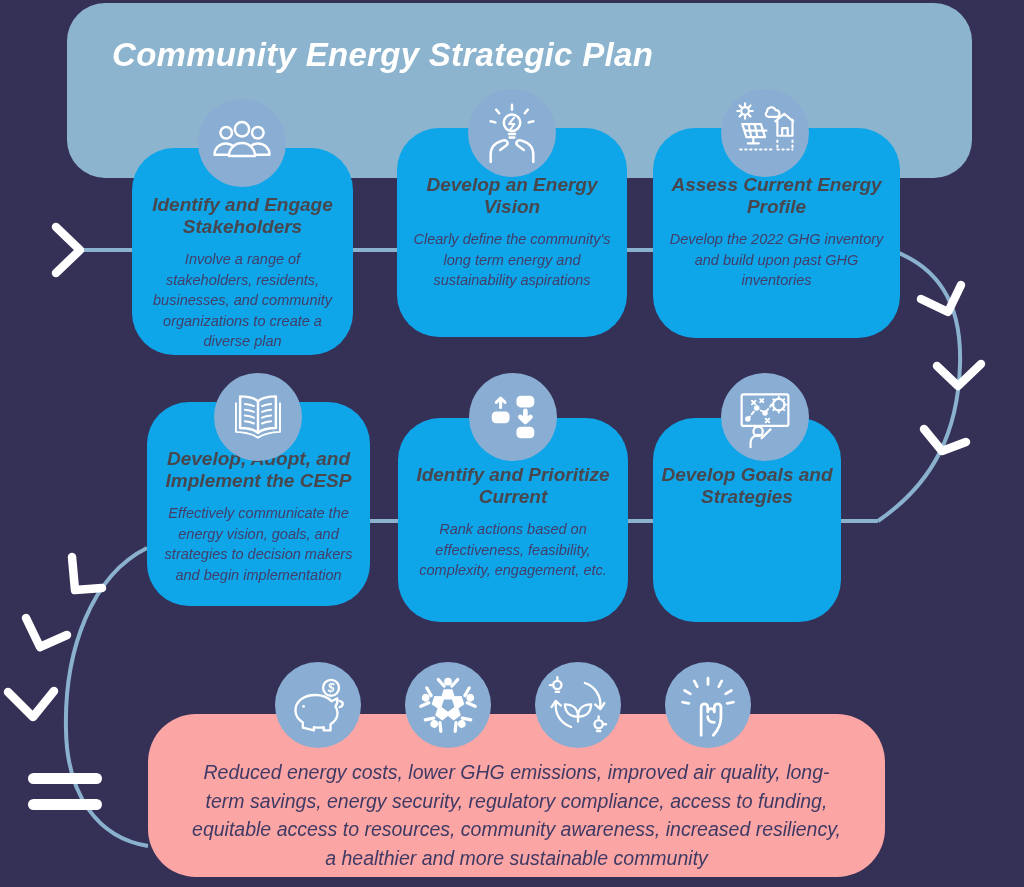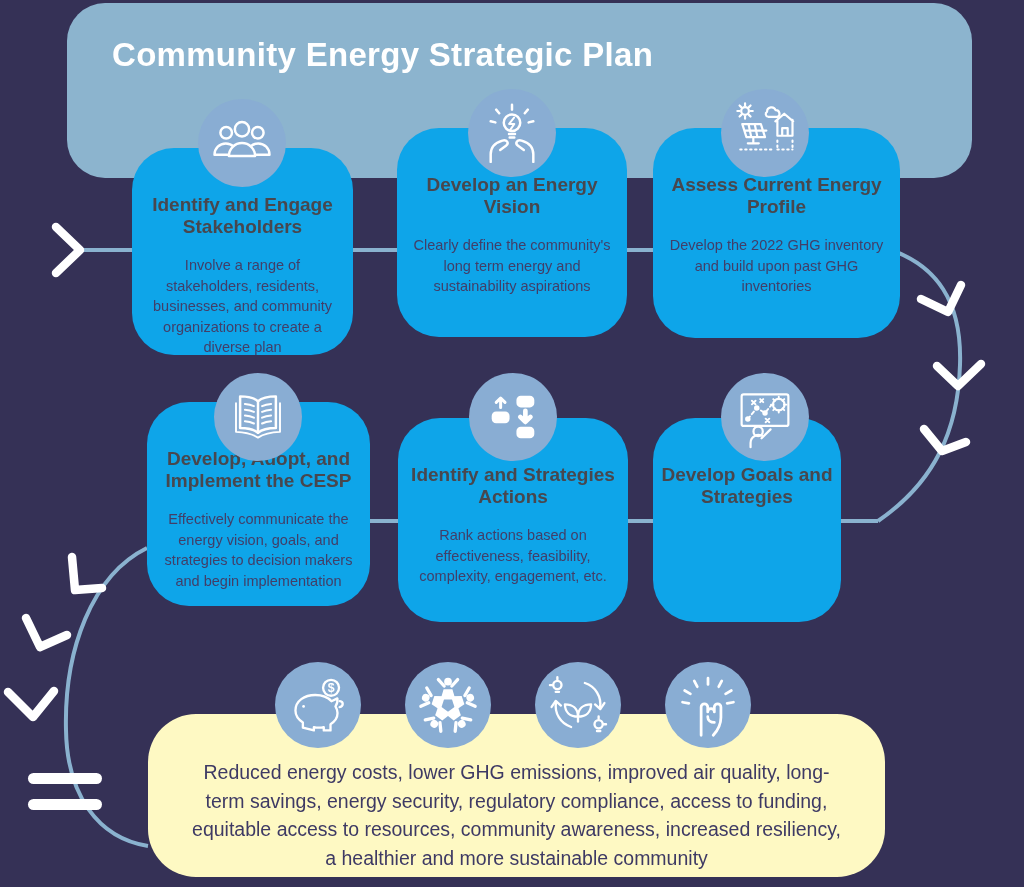--- a/index.html
+++ b/index.html
@@ -1,38 +1,38 @@
 <!DOCTYPE html>
 <html><head>
 <meta charset="utf-8">
 <style>
   html,body{margin:0;padding:0;background:#353156;}
   .stage{position:relative;width:1024px;height:887px;background:#353156;overflow:hidden;
-         font-family:"Liberation Sans",sans-serif;}
+         font-family:"Liberation Sans",sans-serif;font-style:italic;}
   .banner{position:absolute;left:67px;top:3px;width:905px;height:175px;background:#8cb4ce;
           border-radius:38px;z-index:0;}
   .title{position:absolute;left:45px;top:33px;color:#ffffff;font-size:33px;font-weight:bold;
          letter-spacing:.3px;}
   .flow-svg{position:absolute;left:0;top:0;z-index:1;}
   .card{position:absolute;background:#0ea5e9;border-radius:42px;z-index:2;text-align:center;
         box-sizing:border-box;padding-top:46px;}
   .card h3{margin:0;padding:0 8px;font-size:19px;line-height:1.16;font-weight:bold;color:#48474e;}
-  .card p{margin:17px 0 0;padding:0 13px;font-size:14.5px;line-height:1.42;color:#423e68;}
+  .card p{margin:11px 0 0;padding:0 13px;font-size:14.5px;line-height:1.42;color:#423e68;}
   .card-1{left:132px;top:148px;width:221px;height:207px;}
   .card-2{left:397px;top:128px;width:230px;height:209px;}
   .card-3{left:653px;top:128px;width:247px;height:210px;}
   .card-4{left:147px;top:402px;width:223px;height:204px;}
   .card-5{left:398px;top:418px;width:230px;height:204px;}
   .card-6{left:653px;top:418px;width:188px;height:204px;}
   .badge{position:absolute;width:88px;height:88px;border-radius:50%;background:#89add3;z-index:3;
          display:flex;align-items:center;justify-content:center;}
   .badge svg{width:66px;height:66px;}
   .b1{left:198px;top:99px;} .b2{left:468px;top:89px;} .b3{left:721px;top:89px;}
   .b4{left:214px;top:373px;} .b5{left:469px;top:373px;} .b6{left:721px;top:373px;}
-  .outcome-card{position:absolute;left:148px;top:714px;width:737px;height:163px;background:#fef9c3;
+  .outcome-card{position:absolute;left:148px;top:714px;width:737px;height:163px;background:#fca5a5;
                 border-radius:48px;z-index:2;box-sizing:border-box;padding:44px 40px 0;text-align:center;}
   .outcome-card p{margin:0;font-size:19.5px;line-height:1.47;color:#3e3a64;}
   .obadge{width:86px;height:86px;} .ob1{left:275px;top:662px;} .ob2{left:405px;top:662px;}
   .ob3{left:535px;top:662px;} .ob4{left:665px;top:662px;}
 </style>
 </head>
 <body>
 
 <div class="stage">
 
@@ -72,21 +72,21 @@
   </div>
   <div class="card card-3">
     <h3>Assess Current Energy Profile</h3>
     <p>Develop the 2022 GHG inventory and build upon past GHG inventories</p>
   </div>
   <div class="card card-4">
     <h3>Develop, Adopt, and Implement the CESP</h3>
     <p>Effectively communicate the energy vision, goals, and strategies to decision makers and begin implementation</p>
   </div>
   <div class="card card-5">
-    <h3>Identify and Strategies Actions</h3>
+    <h3>Identify and Prioritize Current</h3>
     <p>Rank actions based on effectiveness, feasibility, complexity, engagement, etc.</p>
   </div>
   <div class="card card-6">
     <h3>Develop Goals and Strategies</h3>
   </div>
 
   <div class="badge b1">
     <svg viewBox="0 0 48 48">
         <g stroke="#fff" stroke-width="1.8" fill="none" stroke-linecap="round" stroke-linejoin="round">
       <circle cx="12.5" cy="16.5" r="4.2"></circle>

